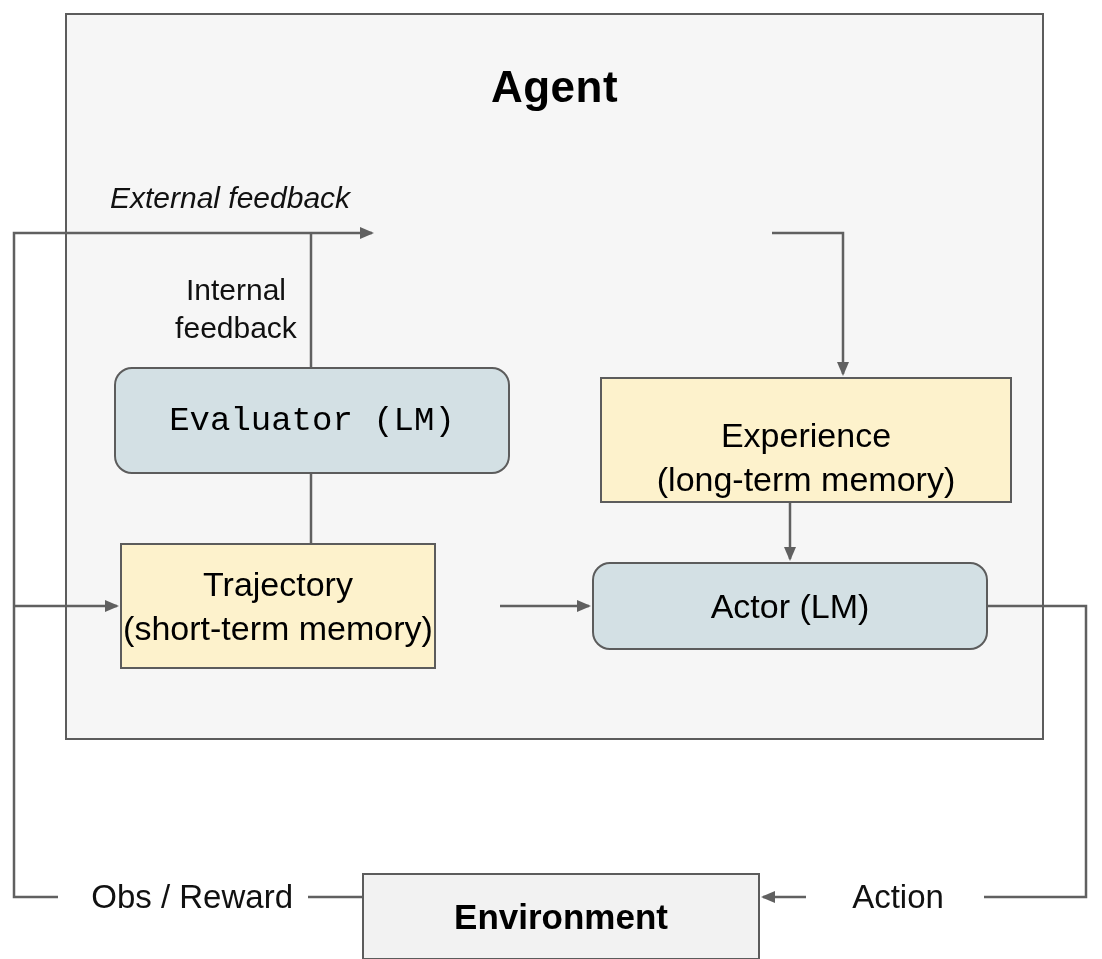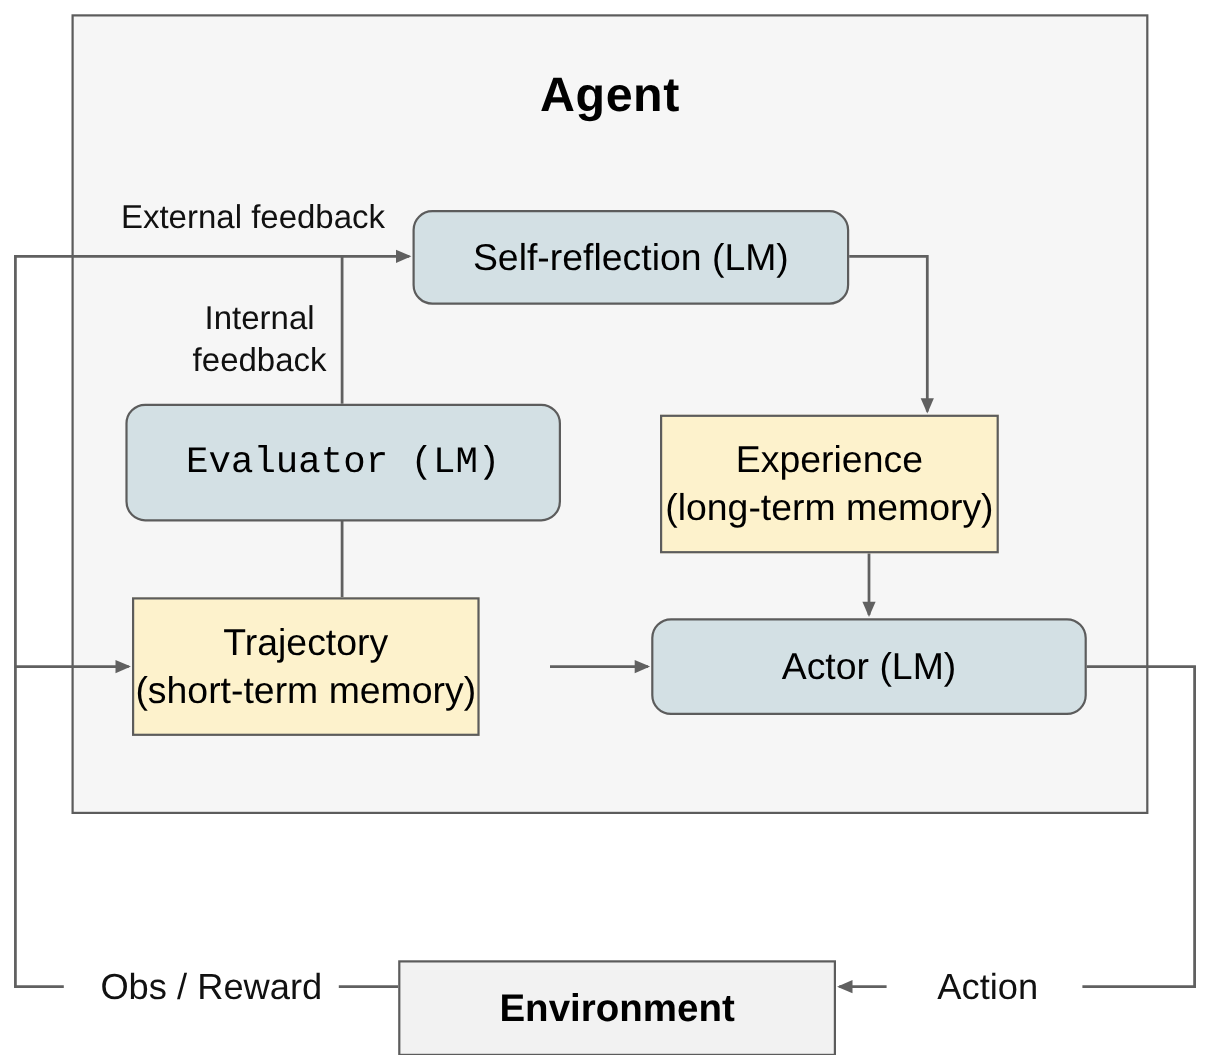--- a/index.html
+++ b/index.html
@@ -31,29 +31,29 @@
     position:absolute;display:flex;flex-direction:column;align-items:center;justify-content:center;
     border:2.5px solid #5c5c5c;box-sizing:border-box;z-index:3;text-align:center;
     font-size:34px;line-height:44px;
   }
   .node.rounded{border-radius:18px;background:var(--lm-fill);}
   .node.memory{background:var(--memory-fill);}
   .node.env{background:var(--environment-fill);font-weight:bold;margin-top:20px;}
 
   .self-reflection{left:375px;top:191px;width:397px;height:86px;}
   .evaluator{left:114px;top:367px;width:396px;height:107px;font-family:Liberation Mono, monospace;}
-  .experience{left:600px;top:377px;width:308px;height:126px;}
+  .experience{left:600px;top:377px;width:412px;height:126px;justify-content:flex-end;}
   .trajectory{left:120px;top:543px;width:316px;height:126px;}
   .actor{left:592px;top:562px;width:396px;height:88px;}
   .environment{left:362px;top:853px;width:398px;height:87px;font-size:35px;}
 
   .edge-label{
     position:absolute;z-index:4;text-align:center;font-size:30px;line-height:38px;color:#111;
   }
-  .lbl-external{left:85px;top:179px;width:290px;}
+  .lbl-external{left:85px;top:179px;width:290px;font-style:italic;}
   .lbl-internal{left:160px;top:271px;width:152px;}
   .lbl-reflective{left:855px;top:259px;width:165px;line-height:42px;}
   .lbl-obs{left:48px;top:877px;width:245px;font-size:33px;line-height:40px;text-align:right;}
   .lbl-action{left:818px;top:877px;width:160px;font-size:33px;line-height:40px;}
 </style>
 </head>
 <body>
 
 <div class="stage">
 
@@ -81,23 +81,20 @@
 
     <path d="M 772 233 L 843 233 L 843 374" marker-end="url(#arr)"></path>
 
     <path d="M 790 503 L 790 559" marker-end="url(#arr)"></path>
 
     <path d="M 988 606 L 1086 606 L 1086 897 L 984 897"></path>
 
     <path d="M 806 897 L 763 897" marker-end="url(#arr)"></path>
   </svg>
 
-  <div class="node rounded self-reflection">
-    <span>Self-reflection (LM)</span>
-  </div>
 
   <div class="node rounded evaluator">
     <span>Evaluator (LM)</span>
   </div>
 
   <div class="node memory experience">
     <span>Experience</span>
     <span>(long-term memory)</span>
   </div>
 

